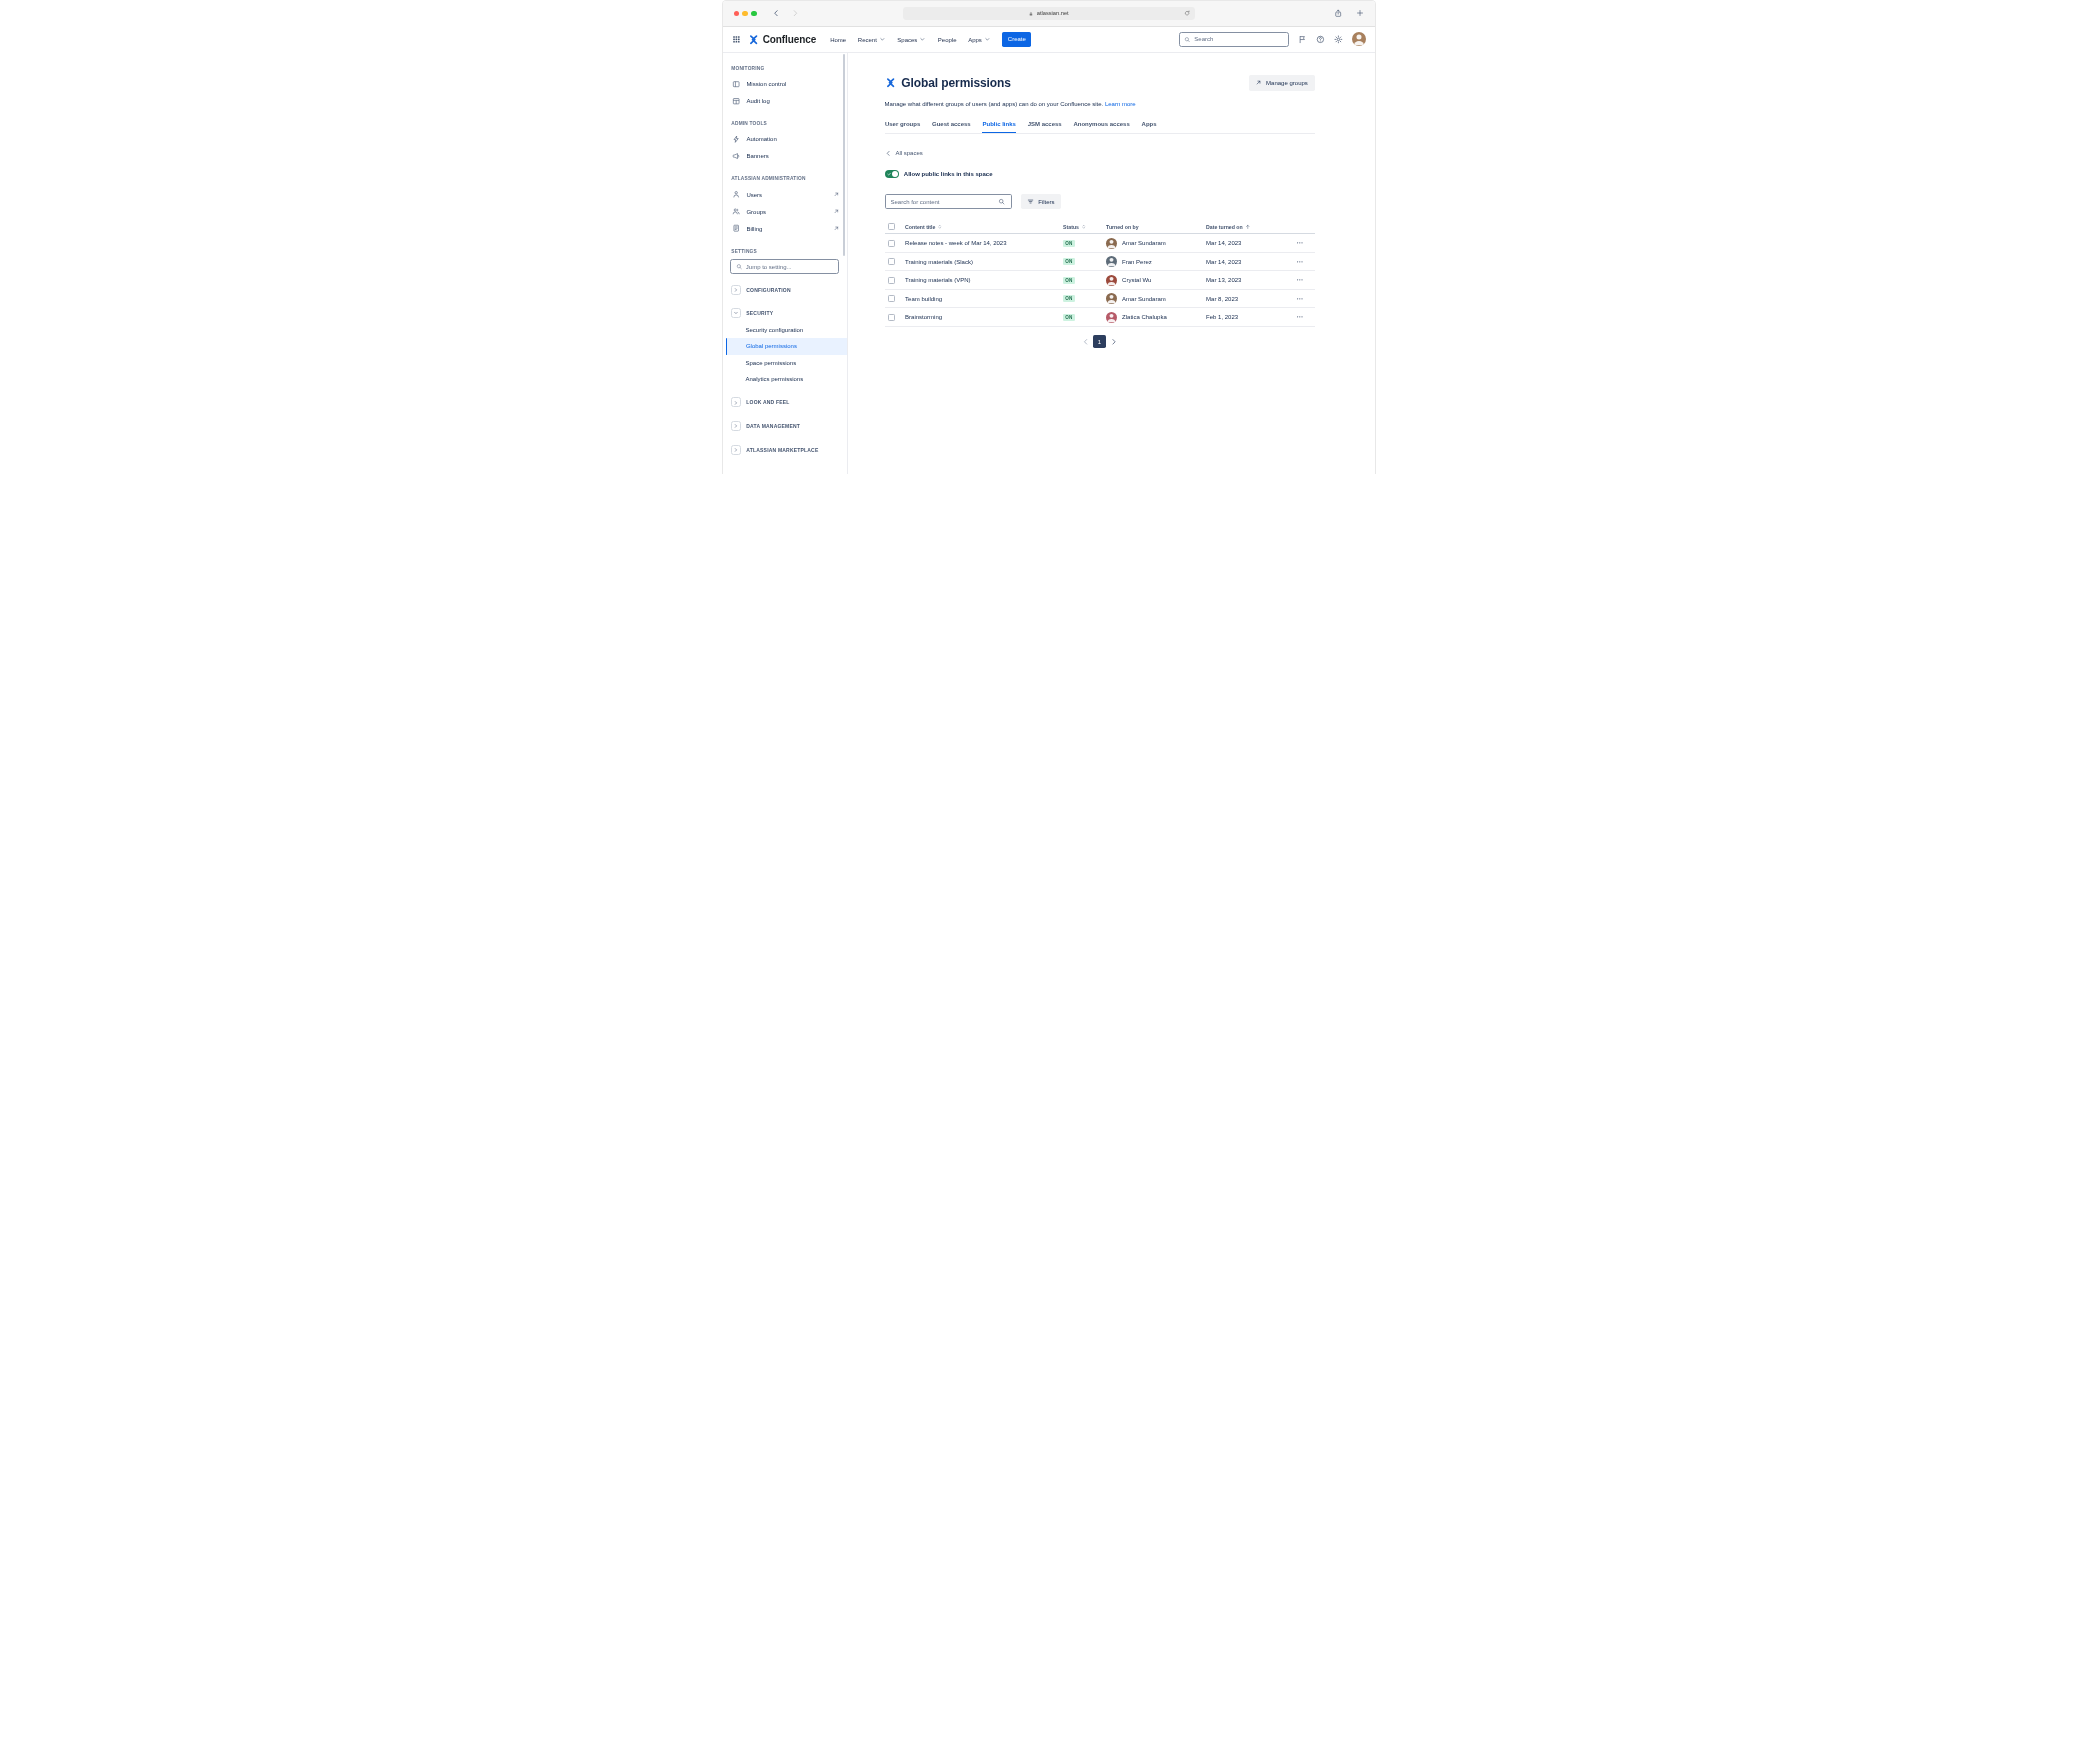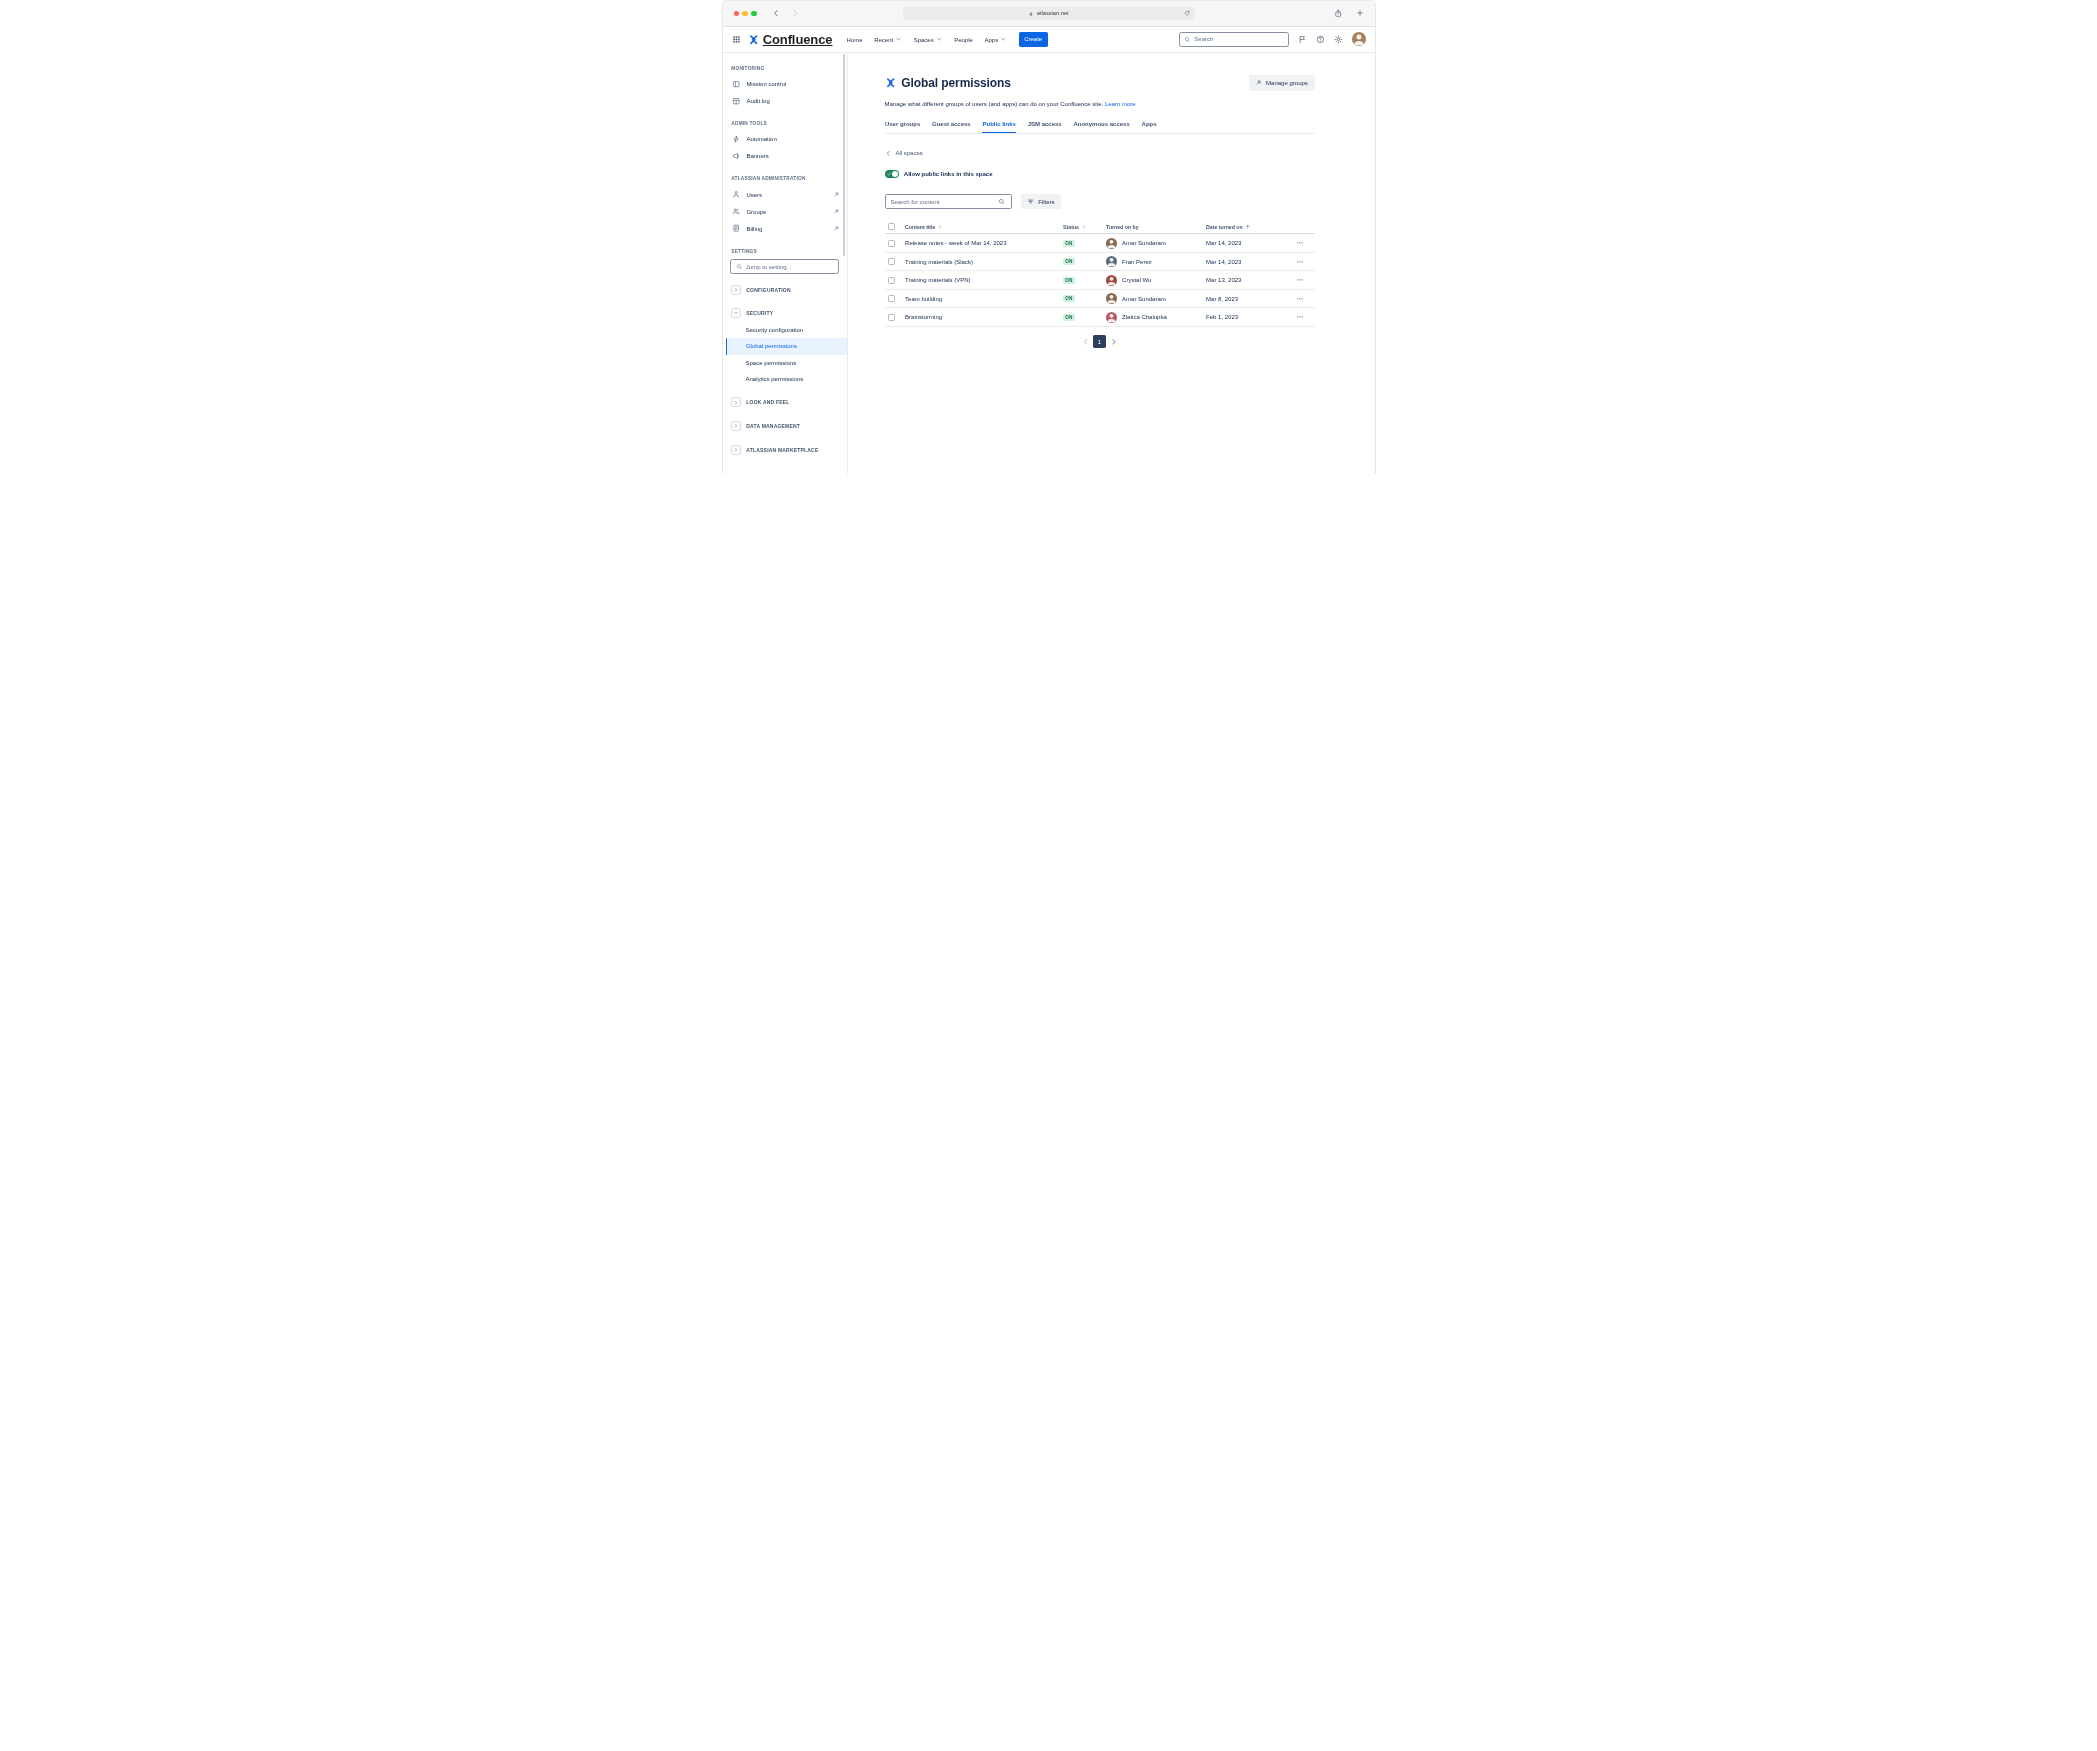--- a/index.html
+++ b/index.html
@@ -29,21 +29,21 @@
   .urlbar .lock{ color:#7A7A7A; }
   .urlbar .reload{ position:absolute; right:4.6px; color:#5E5E5E; }
   .chrome-right{ margin-left:auto; display:flex; align-items:center; gap:13.4px; color:#5E5E5E; }
 
   
   .topnav{ height:26px; background:#fff; border-bottom:0.4px solid var(--border-light); display:flex; align-items:center; padding:0 8.4px 0 9.2px; }
   .iconbtn{ color:#44546E; }
   .appswitch{ margin-right:7.1px; color:#44546E; }
   .brand{ display:flex; align-items:center; gap:3.8px; margin-right:14px; }
   .brand-logo{ color:var(--logo-blue); }
-  .brand-name{ font-size:13px; font-weight:700; color:#1D2125; letter-spacing:-0.1px;text-decoration:underline; }
+  .brand-name{ font-size:10px; font-weight:700; color:#1D2125; letter-spacing:-0.1px; }
   .nav-items{ display:flex; align-items:center; }
   .nav-item{ display:flex; align-items:center; gap:2.1px; font-size:6px; font-weight:500; color:#253350; margin-right:11.7px; }
   .nav-item .caret{ color:#44546F; }
   .create-btn{ background:var(--accent); color:#fff; font-size:6px; font-weight:500; padding:0 5.5px; height:14.3px; border-radius:1.7px; margin-left:0; }
   .topnav-right{ margin-left:auto; display:flex; align-items:center; gap:9.2px; }
   .global-search{ display:flex; align-items:center; gap:3.8px; width:110px; height:14.3px; border:0.4px solid #8590A2; border-radius:2.5px; padding:0 4.2px; color:var(--text-subtlest); }
   .global-search input{ border:none; outline:none; width:100%; background:transparent; font-size:6px; color:var(--text); }
   .global-search input::placeholder{ color:var(--text-subtlest); }
   .avatar{ width:14px; height:14px; border-radius:50%; overflow:hidden; background:#A8805D; display:block; }
   .sil{ color:rgba(255,255,255,.9); }

